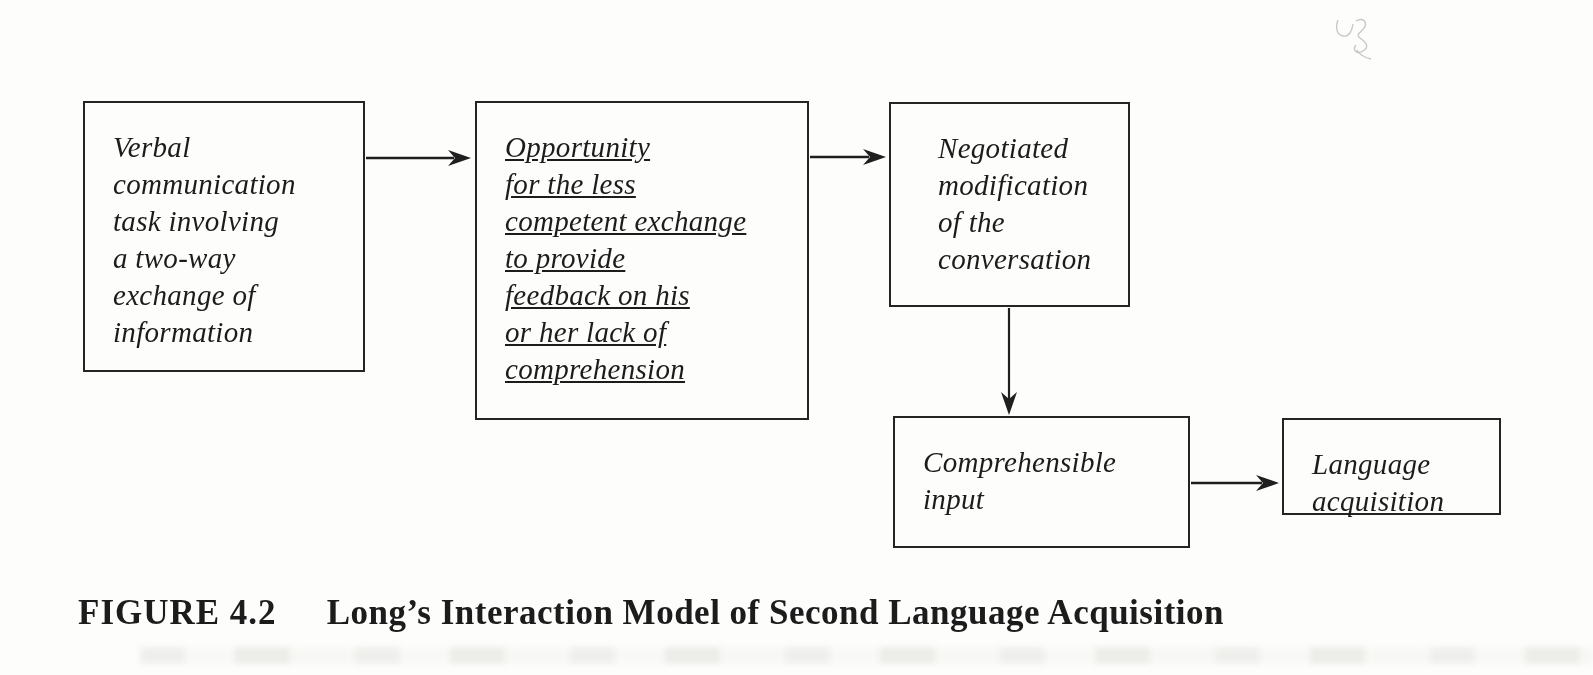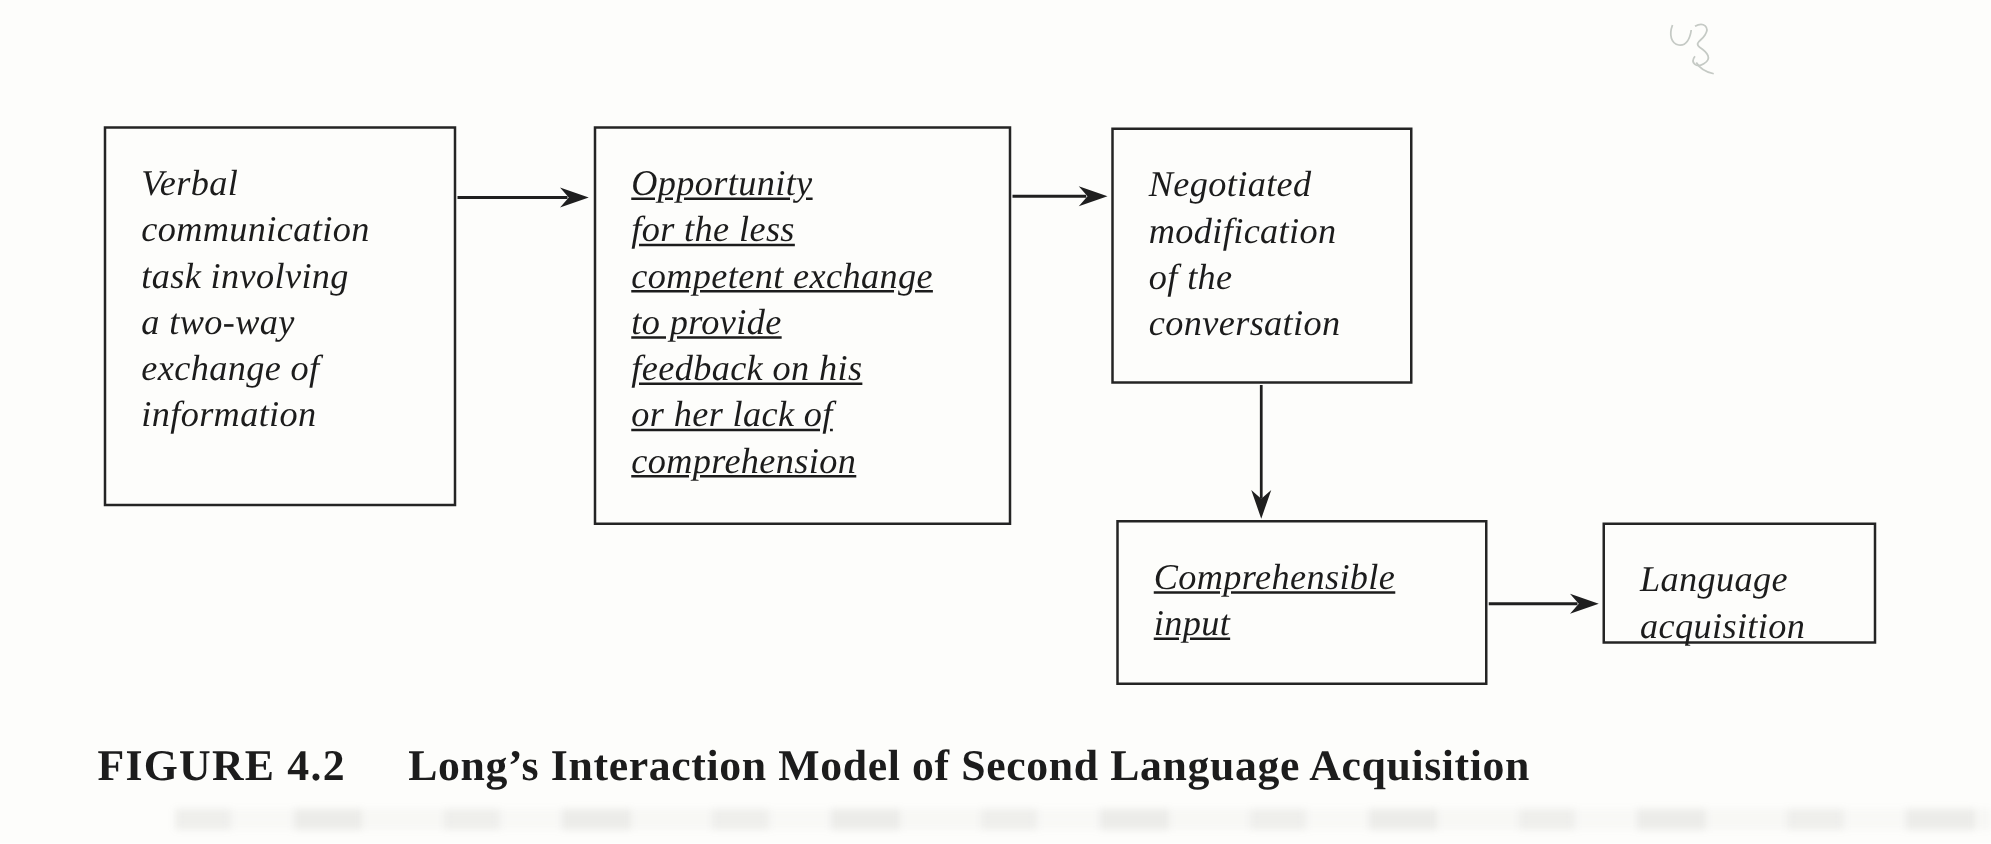--- a/index.html
+++ b/index.html
@@ -85,21 +85,21 @@
       <polygon points="1279,483 1256,475 1263,483 1256,491" stroke="none"></polygon>
     </g>
 
     <g stroke="#b3b9b3" fill="none" stroke-width="1.4" opacity="0.75">
       <path d="M 1338 20 c -3 8 -1 15 5 16 c 6 1 9 -5 10 -12"></path>
       <path d="M 1356 21 c 7 -4 12 1 8 7 c -3 5 -9 6 -4 10 c 6 4 10 9 3 13 c -6 4 -11 -1 -7 -6"></path>
       <path d="M 1357 50 c 3 5 9 8 14 9"></path>
     </g>
   </svg>
 
-  <div class="dbox" style="left:83px; top:101px; width:282px; height:304px;">
+  <div class="dbox" style="left:83px; top:101px; width:282px; height:271px;">
     <div class="box-text">
       <div>Verbal</div>
       <div>communication</div>
       <div>task involving</div>
       <div>a two-way</div>
       <div>exchange of</div>
       <div>information</div>
     </div>
   </div>
 
@@ -108,30 +108,30 @@
       <div>Opportunity</div>
       <div>for the less</div>
       <div>competent exchange</div>
       <div>to provide</div>
       <div>feedback on his</div>
       <div>or her lack of</div>
       <div>comprehension</div>
     </div>
   </div>
 
-  <div class="dbox" style="left:889px; top:102px; width:241px; height:205px;">
+  <div class="dbox" style="left:889px; top:102px; width:241px; height:205px;padding-left:19px;">
     <div class="box-text">
       <div>Negotiated</div>
       <div>modification</div>
       <div>of the</div>
       <div>conversation</div>
     </div>
   </div>
 
-  <div class="dbox" style="left:893px; top:416px; width:297px; height:132px;text-decoration:underline;">
+  <div class="dbox" style="left:893px; top:416px; width:297px; height:132px;">
     <div class="box-text">
       <div>Comprehensible</div>
       <div>input</div>
     </div>
   </div>
 
   <div class="dbox" style="left:1282px; top:418px; width:219px; height:97px;">
     <div class="box-text">
       <div>Language</div>
       <div>acquisition</div>

